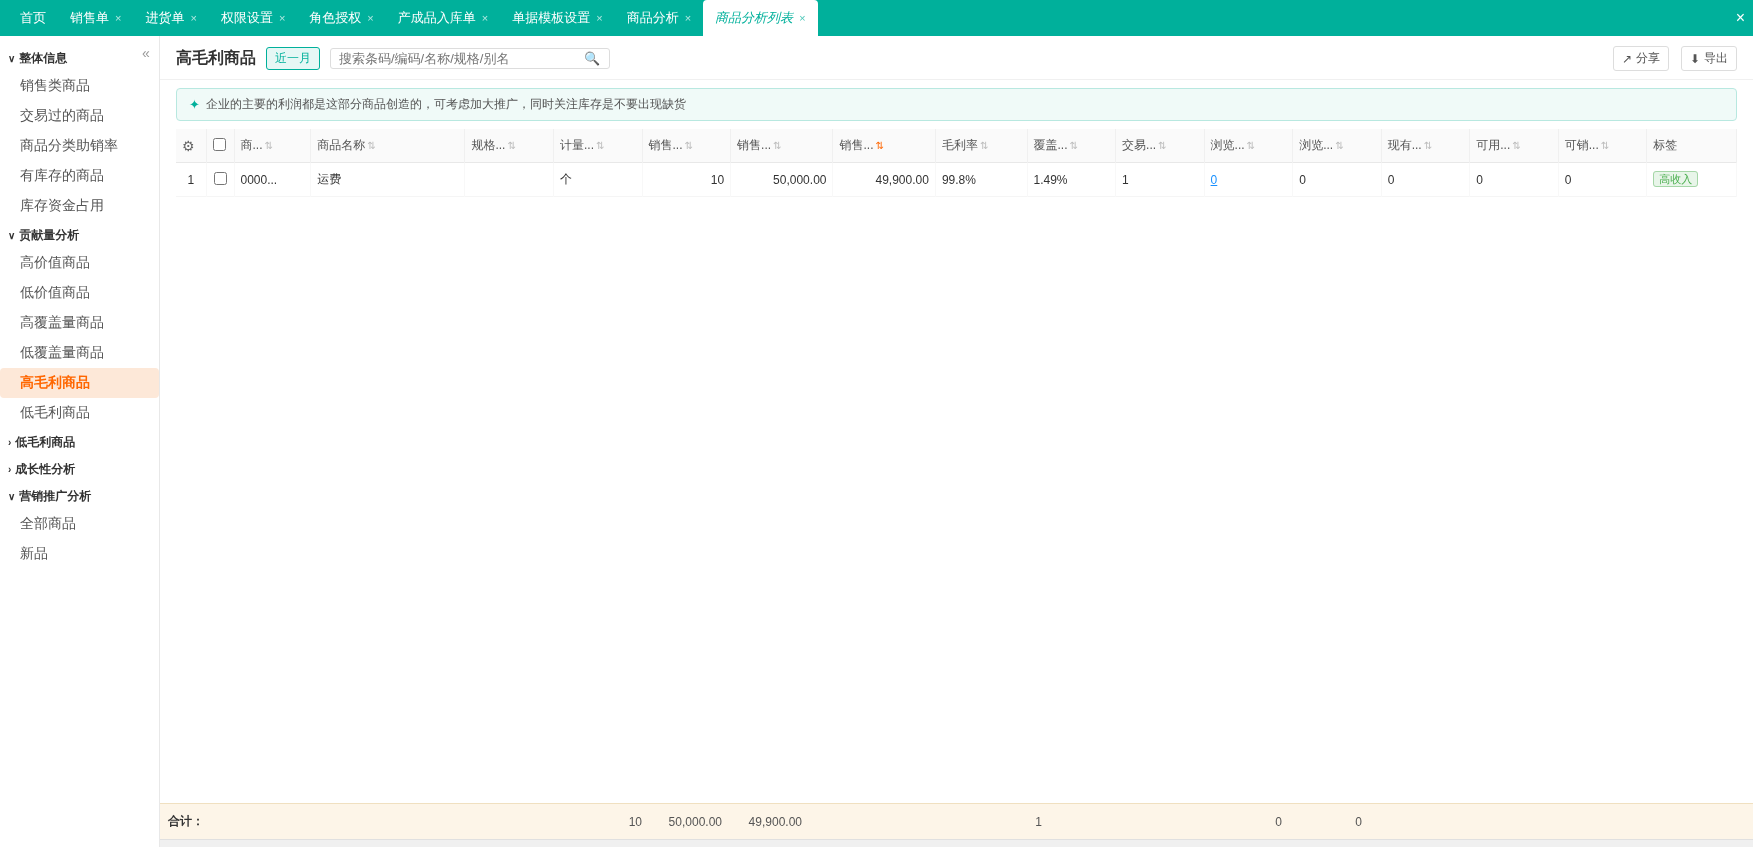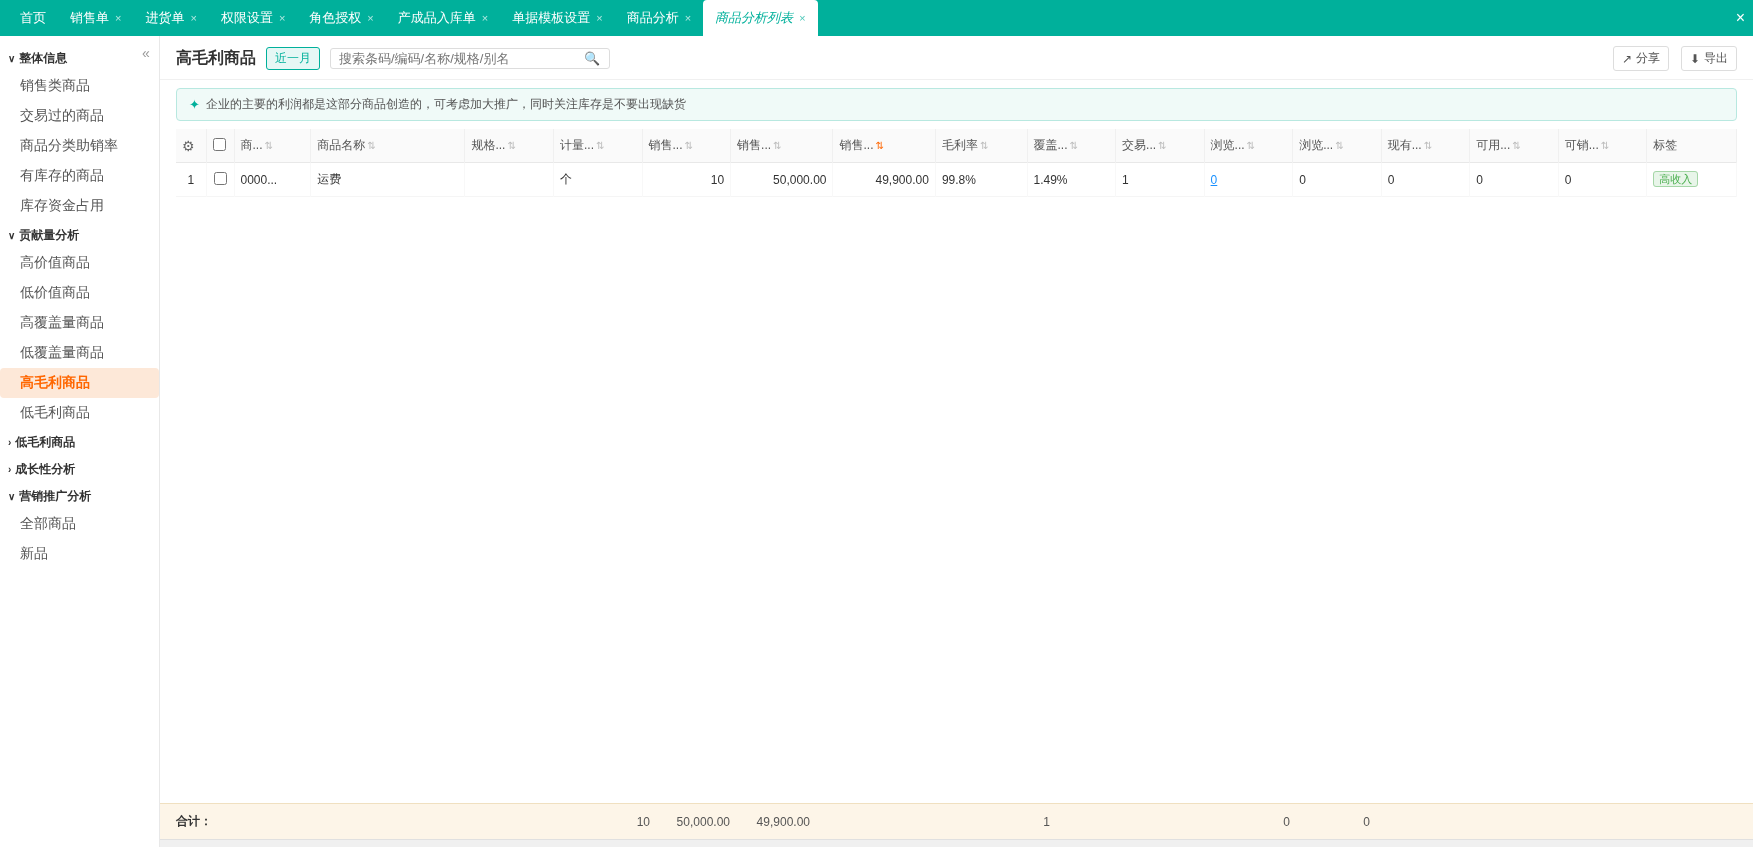--- a/index.html
+++ b/index.html
@@ -225,21 +225,21 @@
       padding: 1px 5px;
       font-size: 11px;
     }
     td.number { text-align: right; }
     td.center { text-align: center; }
 
     
     .footer-bar {
       display: flex;
       align-items: center;
-      padding: 8px 16px;
+      padding: 8px 8px;
       background: #fdf5e8;
       border-top: 1px solid #f0e0c0;
       font-size: 12px;
       color: #555;
       min-height: 36px;
     }
     .footer-bar .total-label {
       min-width: 120px;
       font-weight: bold;
       color: #333;

